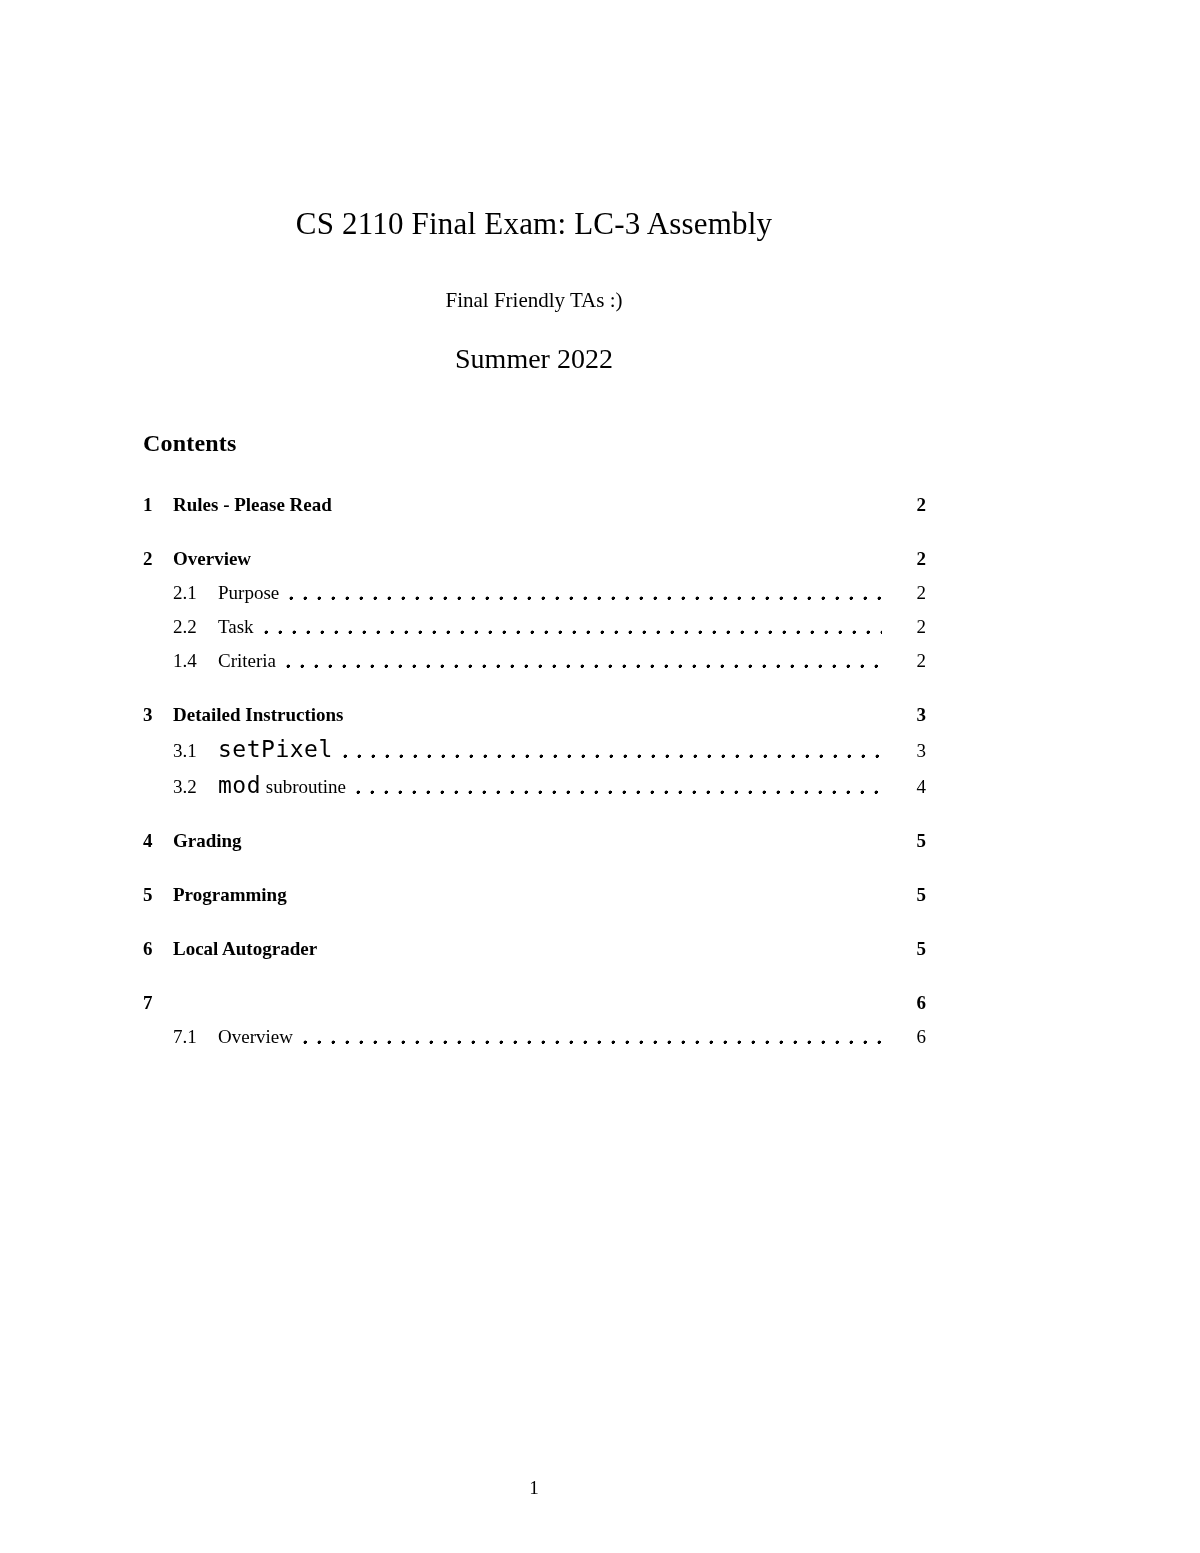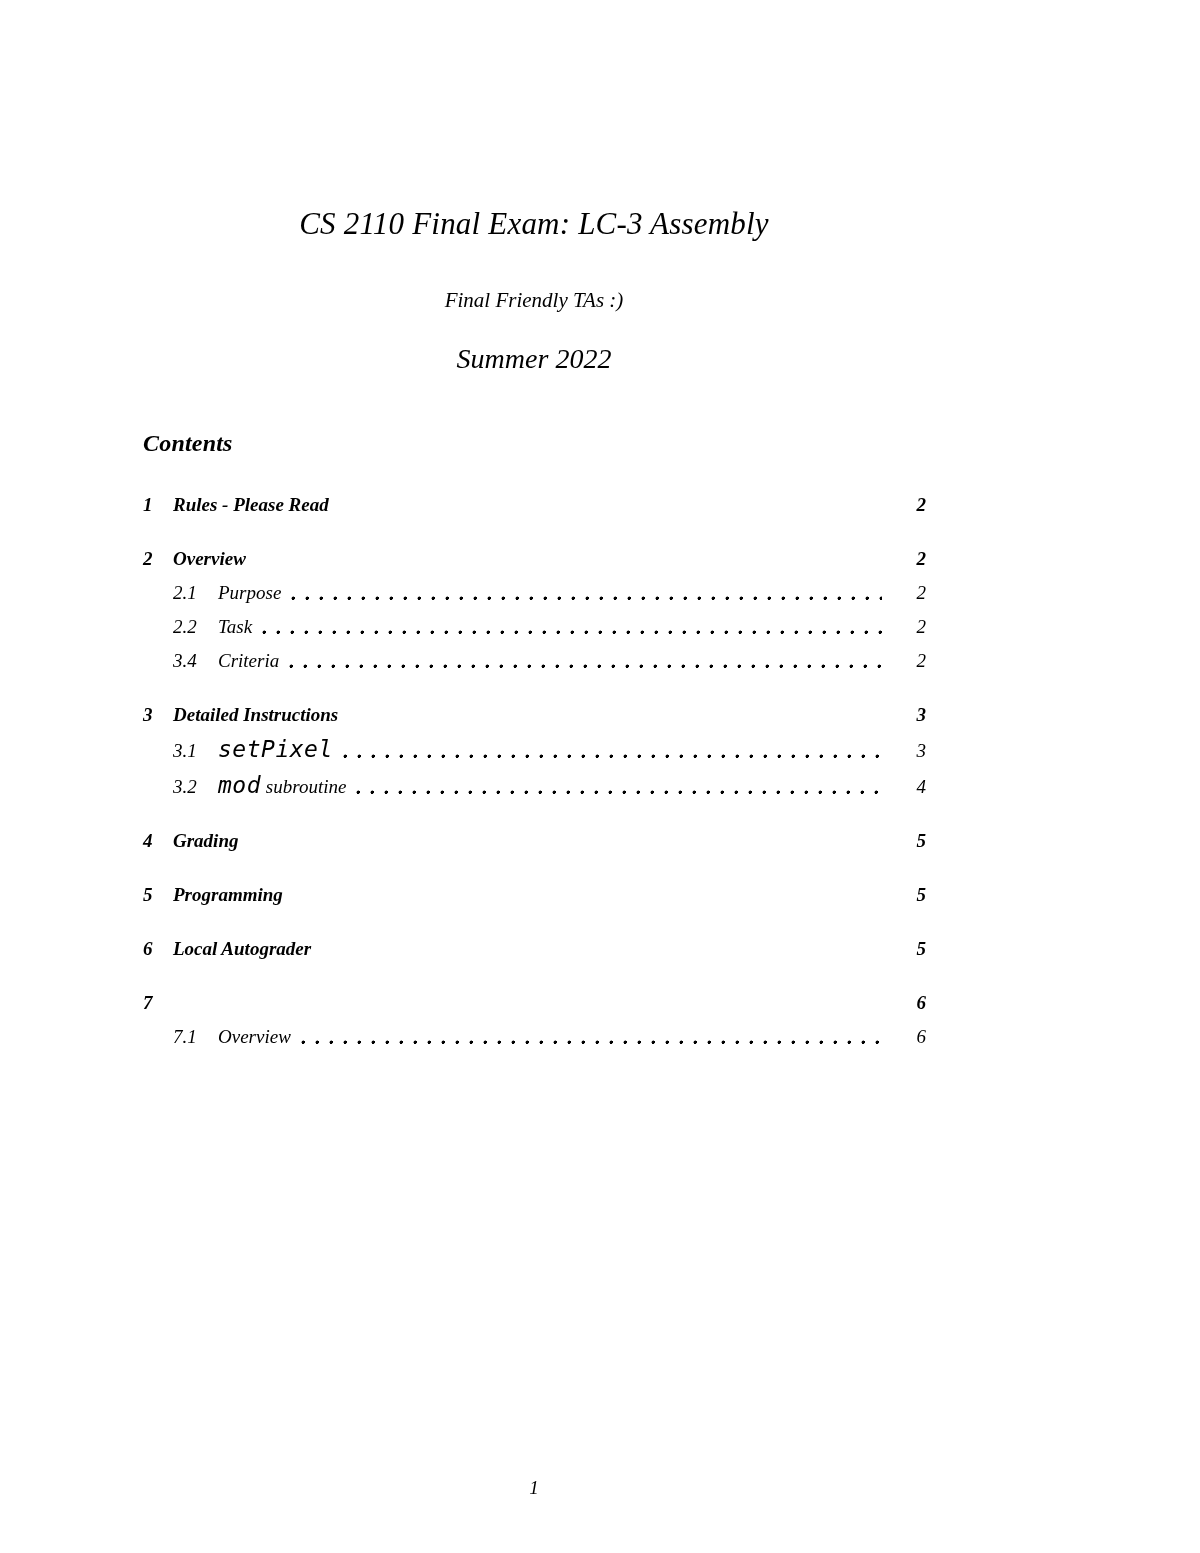--- a/index.html
+++ b/index.html
@@ -8,21 +8,20 @@
     background: #ffffff;
     font-family: "Liberation Serif", serif;
     color: #000000;
   }
   .page {
     position: relative;
     width: 1068px;
     height: 1553px;
     background: #ffffff;
     overflow: hidden;
-    font-style: italic;
   }
   
   .doc-header { position: absolute; left: 0; top: 0; width: 100%; text-align: center; }
   .doc-title {
     position: absolute; top: 206px; left: 0; width: 100%;
     font-size: 31px; font-weight: 500; letter-spacing: 0.2px;
   }
   .doc-author {
     position: absolute; top: 288px; left: 0; width: 100%;
     font-size: 21px;
@@ -113,21 +112,21 @@
     </div>
 
     <div class="toc-row level2">
       <span class="num">2.2</span>
       <span class="title">Task</span>
       <span class="leader"></span>
       <span class="page-num">2</span>
     </div>
 
     <div class="toc-row level2">
-      <span class="num">3.4</span>
+      <span class="num">1.4</span>
       <span class="title">Criteria</span>
       <span class="leader"></span>
       <span class="page-num">2</span>
     </div>
 
     <div class="toc-row level1">
       <span class="num">3</span>
       <span class="title">Detailed Instructions</span>
       <span class="spacer"></span>
       <span class="page-num">3</span>

